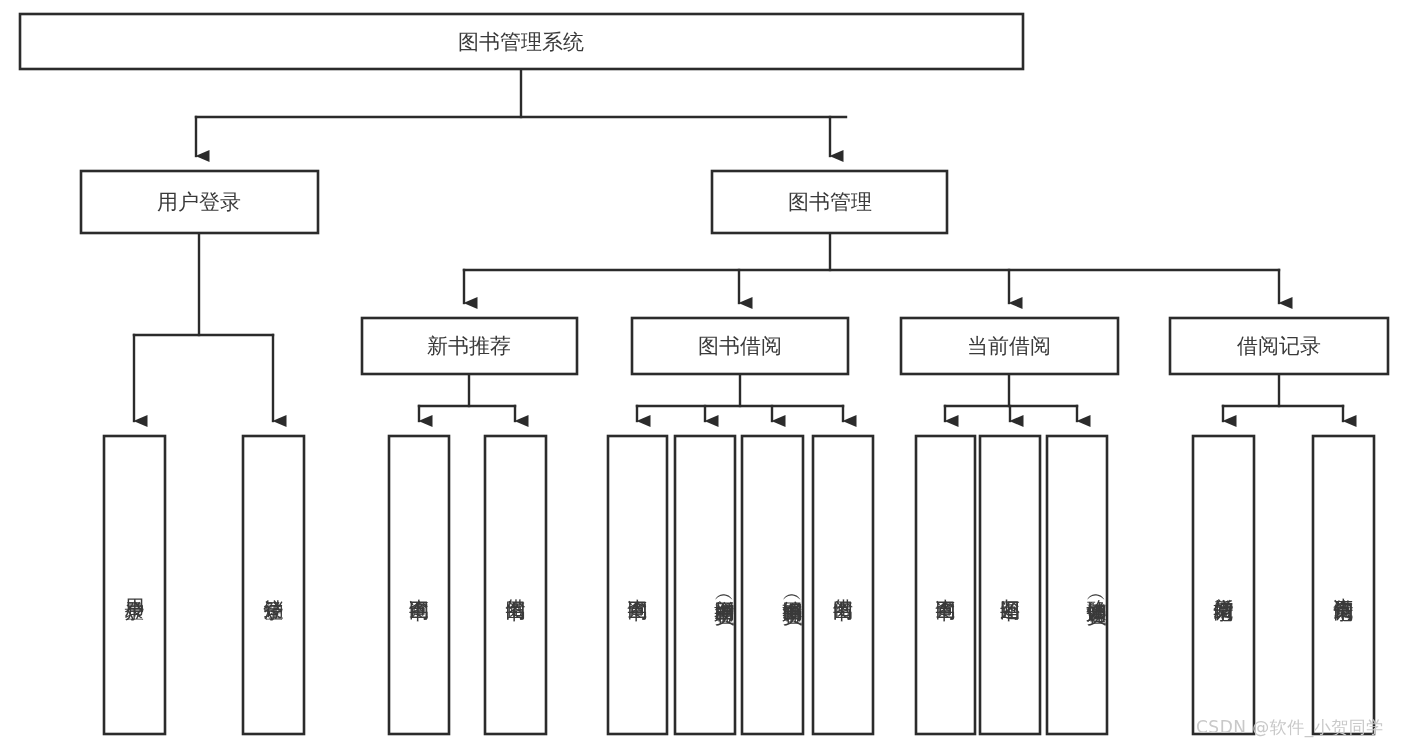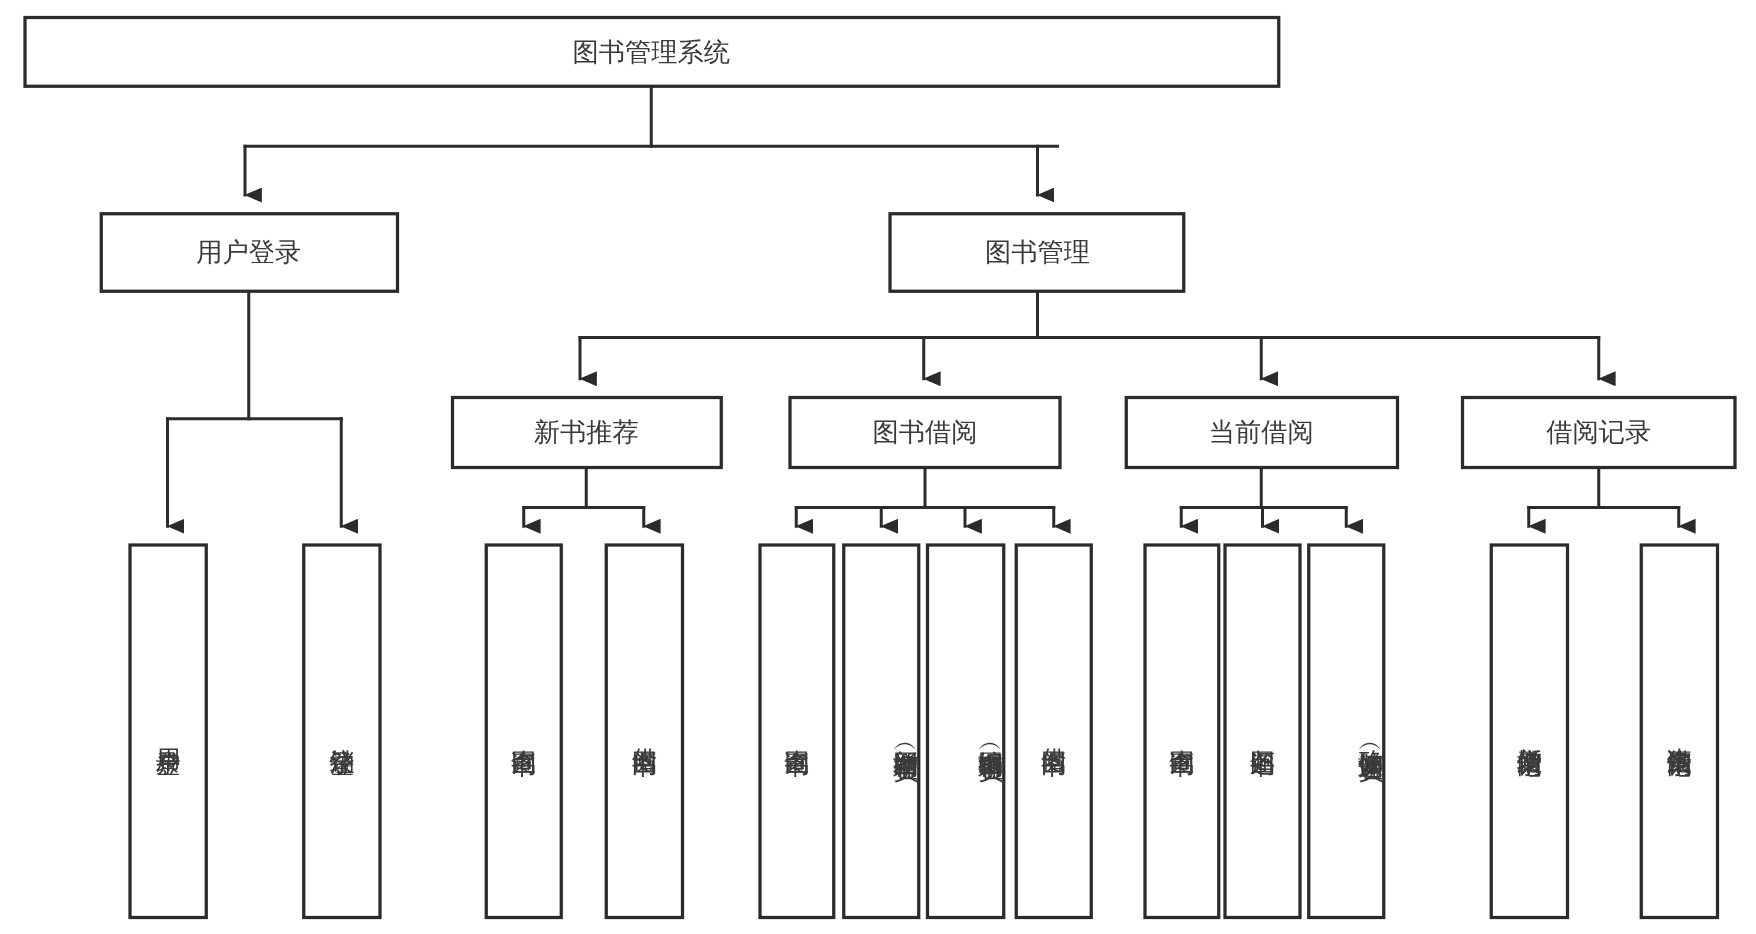--- a/index.html
+++ b/index.html
@@ -196,14 +196,15 @@
   <div class="leaf-label centered" style="left:608px; top:436px; width:59px; height:298px;">查询图书</div>
   <div class="leaf-label" style="left:675px; top:442px; width:60px; height:292px;">新增图书（管理员）</div>
   <div class="leaf-label" style="left:742px; top:442px; width:61px; height:292px;">编辑图书（管理员）</div>
   <div class="leaf-label centered" style="left:813px; top:436px; width:60px; height:298px;">借阅图书</div>
   <div class="leaf-label centered" style="left:916px; top:436px; width:59px; height:298px;">查询图书</div>
   <div class="leaf-label centered" style="left:980px; top:436px; width:60px; height:298px;">归还图书</div>
   <div class="leaf-label" style="left:1047px; top:442px; width:60px; height:292px;">确认归还（管理员）</div>
   <div class="leaf-label centered" style="left:1193px; top:436px; width:61px; height:298px;">新增借阅记录</div>
   <div class="leaf-label centered" style="left:1313px; top:436px; width:61px; height:298px;">查询借阅记录</div>
 
+  <div class="watermark" style="left:1196px; top:716px;">CSDN @软件_小贺同学</div>
 
 </div>
 
 </body></html>

